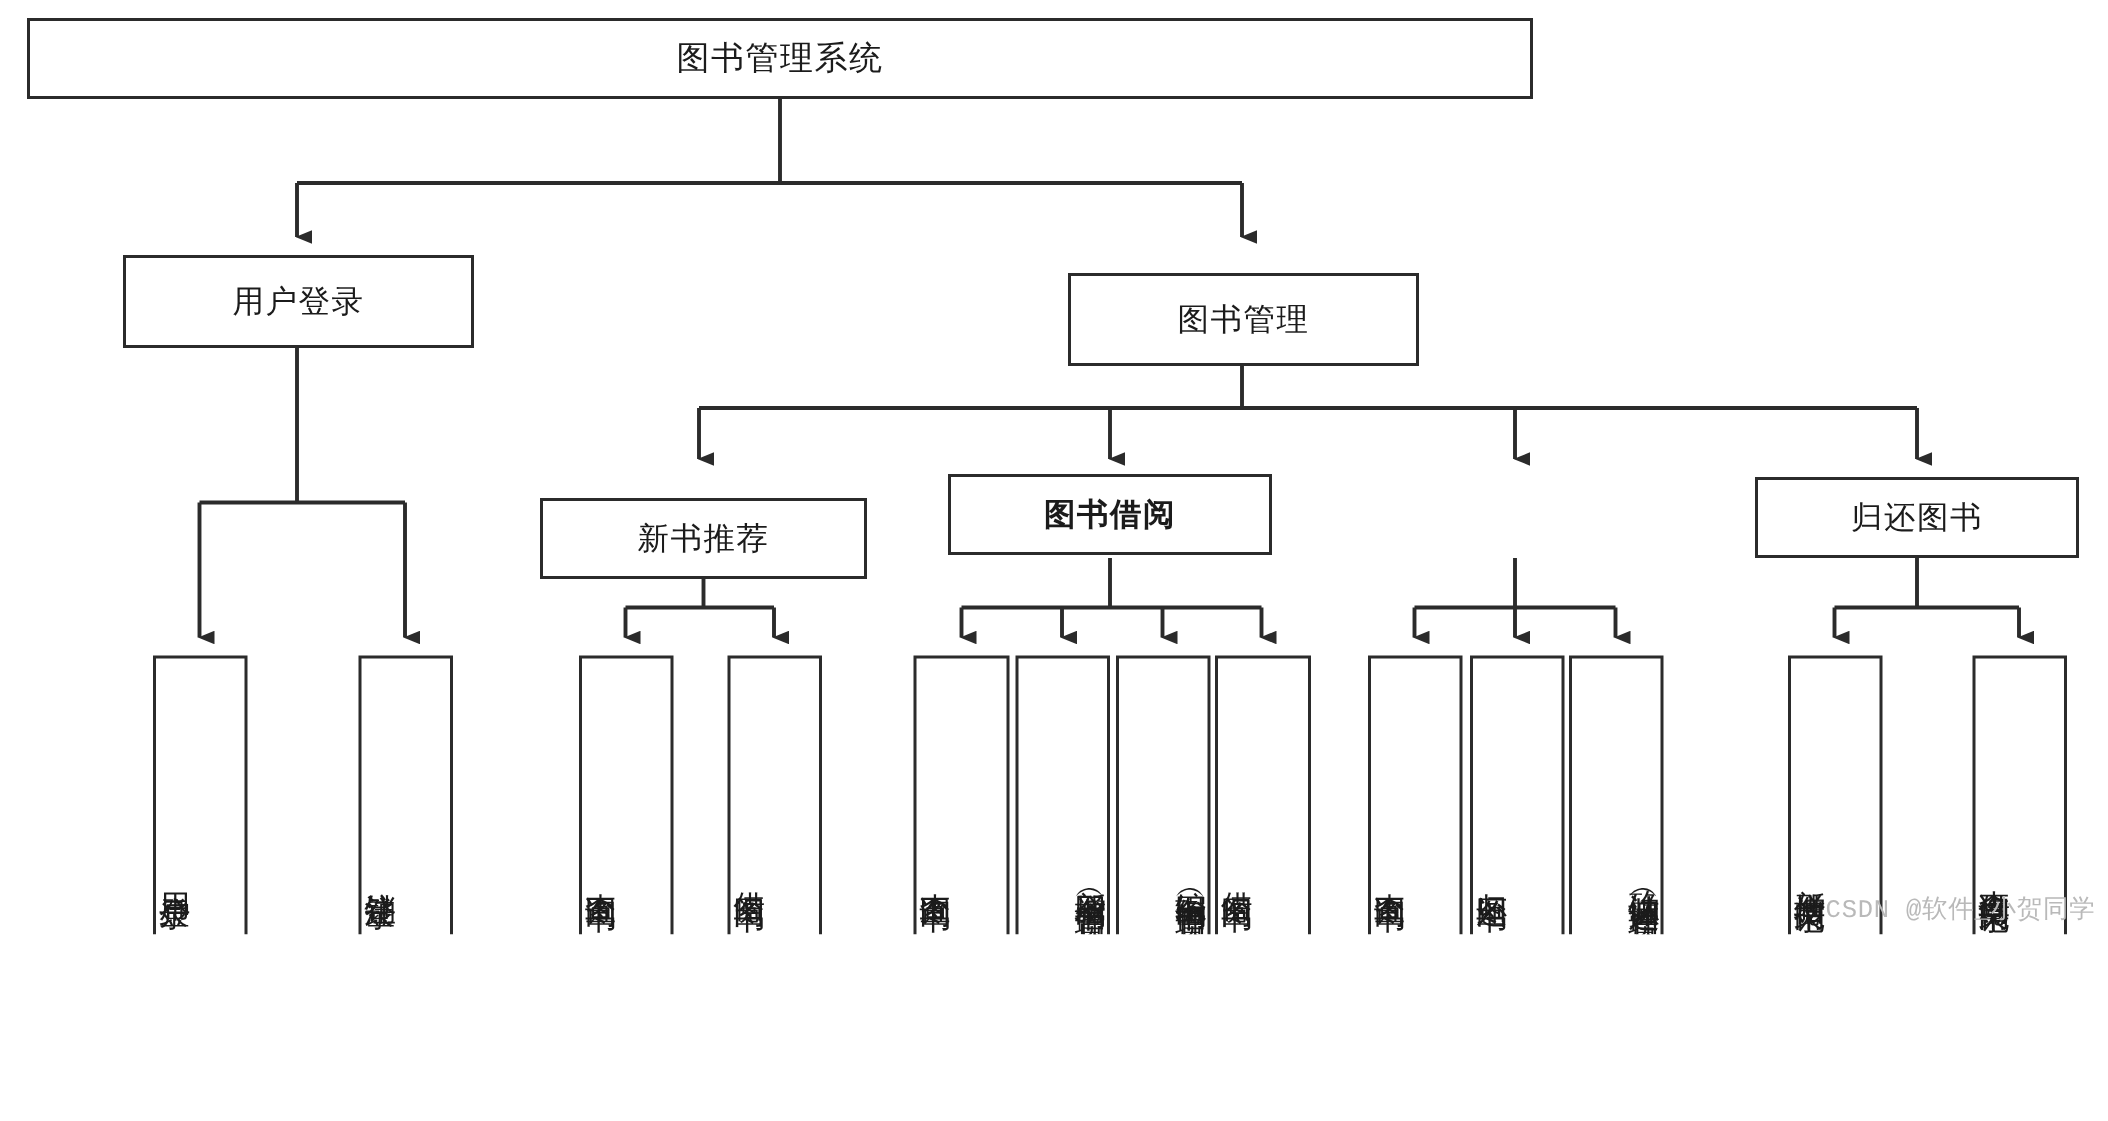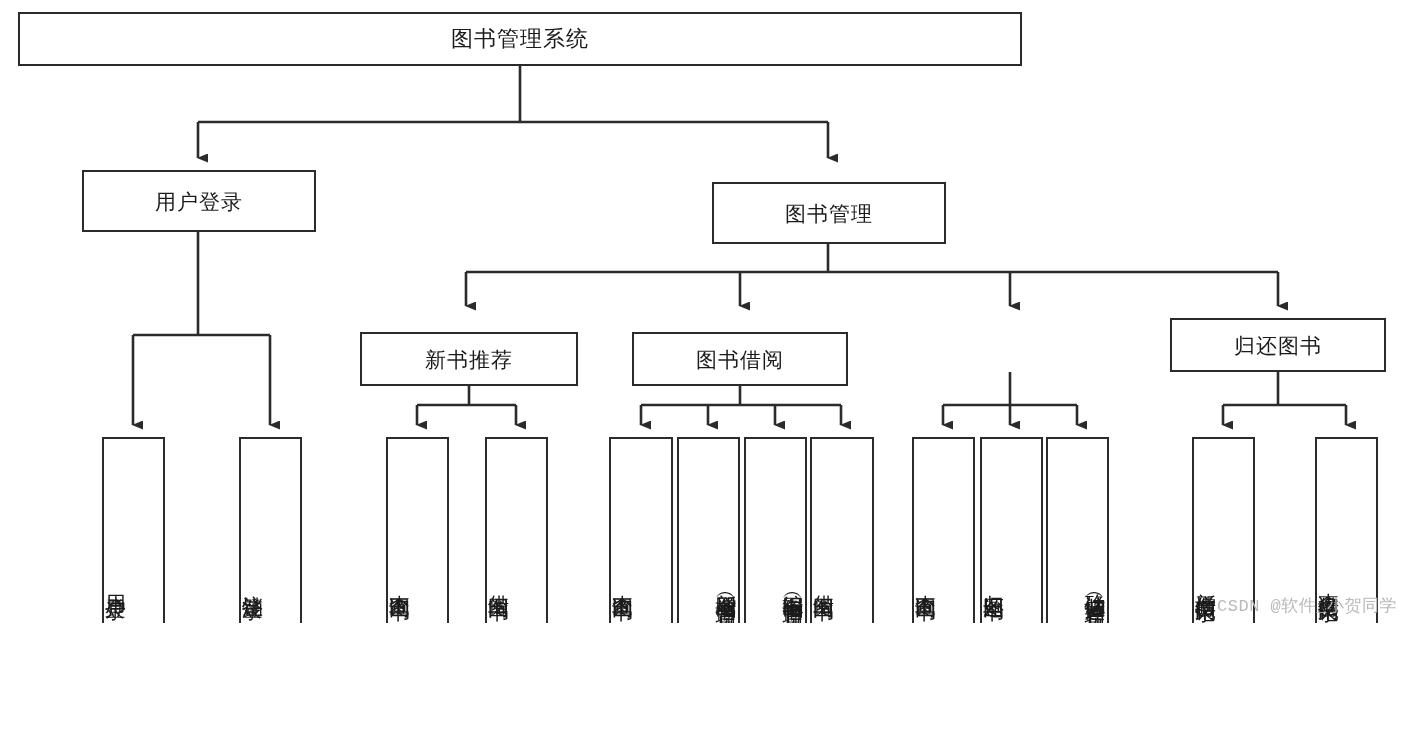--- a/index.html
+++ b/index.html
@@ -120,21 +120,21 @@
   </svg>
 
   <div class="node h root" style="left:18px;top:12px;width:1004px;height:54px;">图书管理系统</div>
 
   <div class="node h" style="left:82px;top:170px;width:234px;height:62px;">用户登录</div>
 
   <div class="node h" style="left:712px;top:170px;width:234px;height:62px;margin-top:12px;">图书管理</div>
 
   <div class="node h" style="left:360px;top:332px;width:218px;height:54px;">新书推荐</div>
 
-  <div class="node h" style="left:632px;top:332px;width:216px;height:54px;">图书借阅</div>
+  <div class="node h" style="left:632px;top:316px;width:216px;height:54px;font-weight:bold;">图书借阅</div>
 
 
   <div class="node h" style="left:1170px;top:318px;width:216px;height:54px;">归还图书</div>
 
   <div class="node v bottom" style="left:102px;top:437px;width:63px;height:296px;">用户登录</div>
 
   <div class="node v bottom" style="left:239px;top:437px;width:63px;height:296px;">注销登录</div>
 
   <div class="node v bottom" style="left:386px;top:437px;width:63px;height:296px;">查询图书</div>
 

